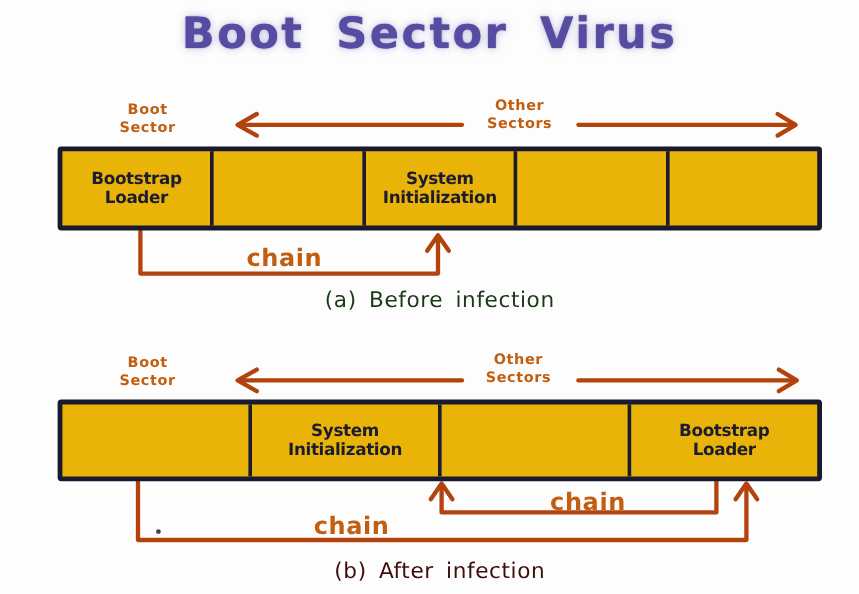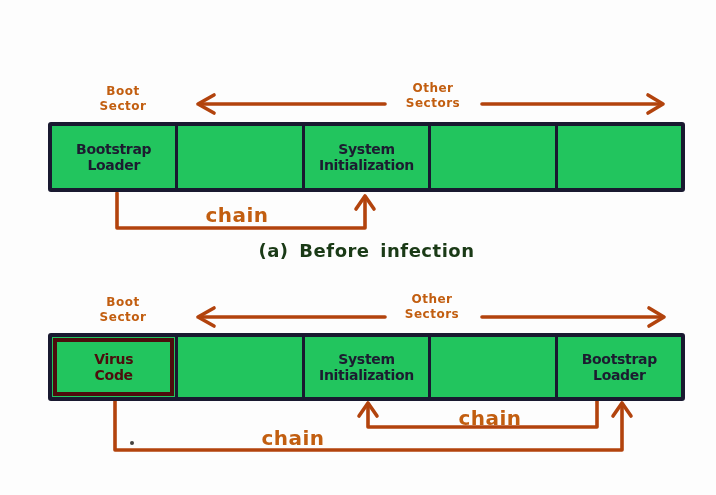--- a/index.html
+++ b/index.html
@@ -45,21 +45,21 @@
     letter-spacing: 0.5px;
     color: var(--sector_label);
   }
   .dtable {
     position: absolute;
     left: 48px;
     width: 637px;
     display: flex;
     border: 4px solid var(--table_border);
     border-radius: 3px;
-    background: #22c55e;
+    background: #eab308;
   }
   .cell {
     flex: 1 1 0;
     position: relative;
     border-right: 3px solid var(--table_border);
     display: flex;
     flex-direction: column;
     align-items: center;
     justify-content: center;
   }
@@ -90,32 +90,33 @@
     font-weight: bold;
     letter-spacing: 0.5px;
     color: var(--sector_label);
   }
   .caption {
     position: absolute;
     left: 48px;
     width: 637px;
     text-align: center;
     font-size: 18px;
-    font-weight: bold;
+    font-weight: normal;
     letter-spacing: 0.5px;
     word-spacing: 4px;
   }
   .caption-a { top: 240px; color: var(--caption_before); }
   .caption-b { top: 466px; color: var(--caption_after); }
 </style>
 </head>
 <body>
 
 <div class="stage">
 
+  <div class="title">Boot Sector Virus</div>
 
   <svg class="arrows-layer" viewBox="0 0 716 495">
     <g class="ar">
       <path d="M200,104 H385"></path>
       <path d="M214,95 L198,104 L214,113"></path>
       <path d="M482,104 H661"></path>
       <path d="M648,95 L663,104 L648,113"></path>
     </g>
     <g class="ar">
       <path d="M117,193 V228 H365 V200"></path>
@@ -178,40 +179,35 @@
     <div>Boot</div>
     <div>Sector</div>
   </div>
   <div class="sector-label" style="left:384px; top:292px; width:96px;">
     <div>Other</div>
     <div>Sectors</div>
   </div>
 
   <div class="dtable" style="top:333px; height:68px;">
     <div class="cell">
-      <div class="virus-frame">
-        <div class="cline">Virus</div>
-        <div class="cline">Code</div>
-      </div>
-    </div>
-    <div class="cell">
       <div class="cline"></div>
       <div class="cline"></div>
     </div>
     <div class="cell">
       <div class="cline">System</div>
       <div class="cline">Initialization</div>
     </div>
     <div class="cell">
       <div class="cline"></div>
       <div class="cline"></div>
     </div>
     <div class="cell">
       <div class="cline">Bootstrap</div>
       <div class="cline">Loader</div>
     </div>
   </div>
 
   <div class="chain-label" style="left:458px; top:406px;">chain</div>
   <div class="chain-label" style="left:261px; top:426px;">chain</div>
 
+  <div class="caption caption-b">(b) After infection</div>
 
 </div>
 
 </body></html>

